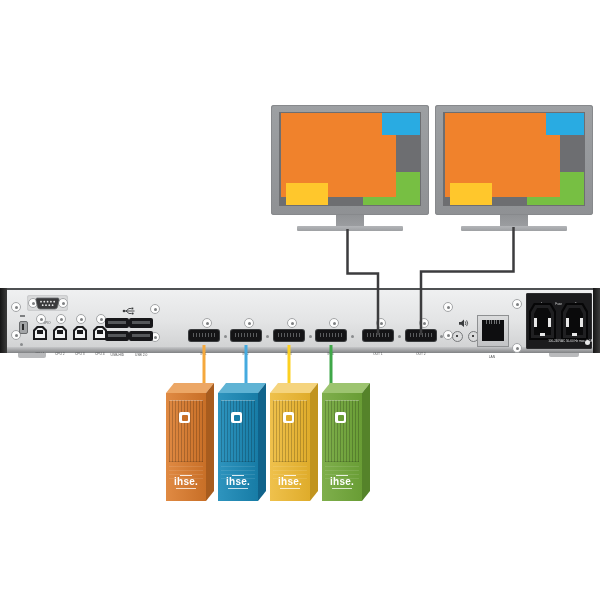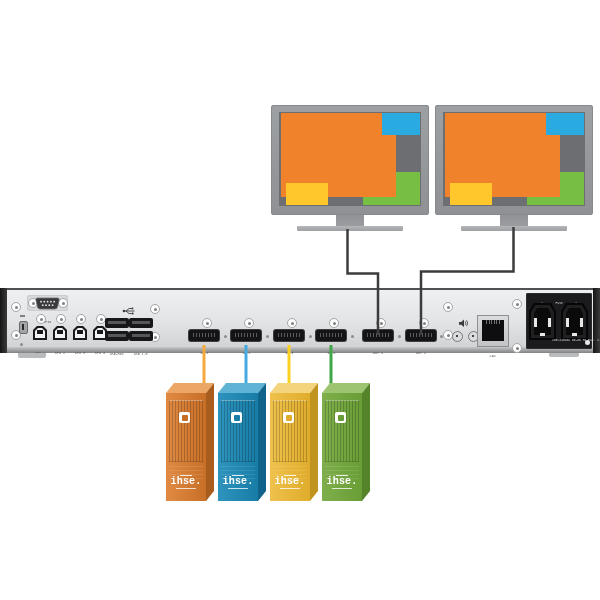--- a/index.html
+++ b/index.html
@@ -1,17 +1,17 @@
 <!DOCTYPE html>
 <html><head>
 <meta charset="utf-8">
 <style>
   html,body{margin:0;padding:0;background:#fff;}
   .canvas{position:relative;width:600px;height:600px;background:#fff;overflow:hidden;
-          font-family:Liberation Mono, monospace;}
+          font-family:Liberation Sans, sans-serif;}
 
   
   .monitor{position:absolute;width:158px;height:126px;}
   .bezel{position:absolute;left:0;top:0;width:158px;height:110px;background:linear-gradient(#9DA0A3,#8F9194);
          border-radius:3px;box-shadow:inset 0 0 0 1px #87898C;}
   .screen{position:absolute;left:8px;right:8px;top:7px;bottom:9px;background:#6D6E71;}
   .win{position:absolute;}
   .win.br{left:59%;top:63.5%;width:40%;height:35.5%;z-index:1;}
   .win.main{left:1.5%;top:1%;width:81%;height:89%;z-index:2;}
   .win.bl{left:5%;top:75.5%;width:29.5%;height:23.5%;z-index:3;}

